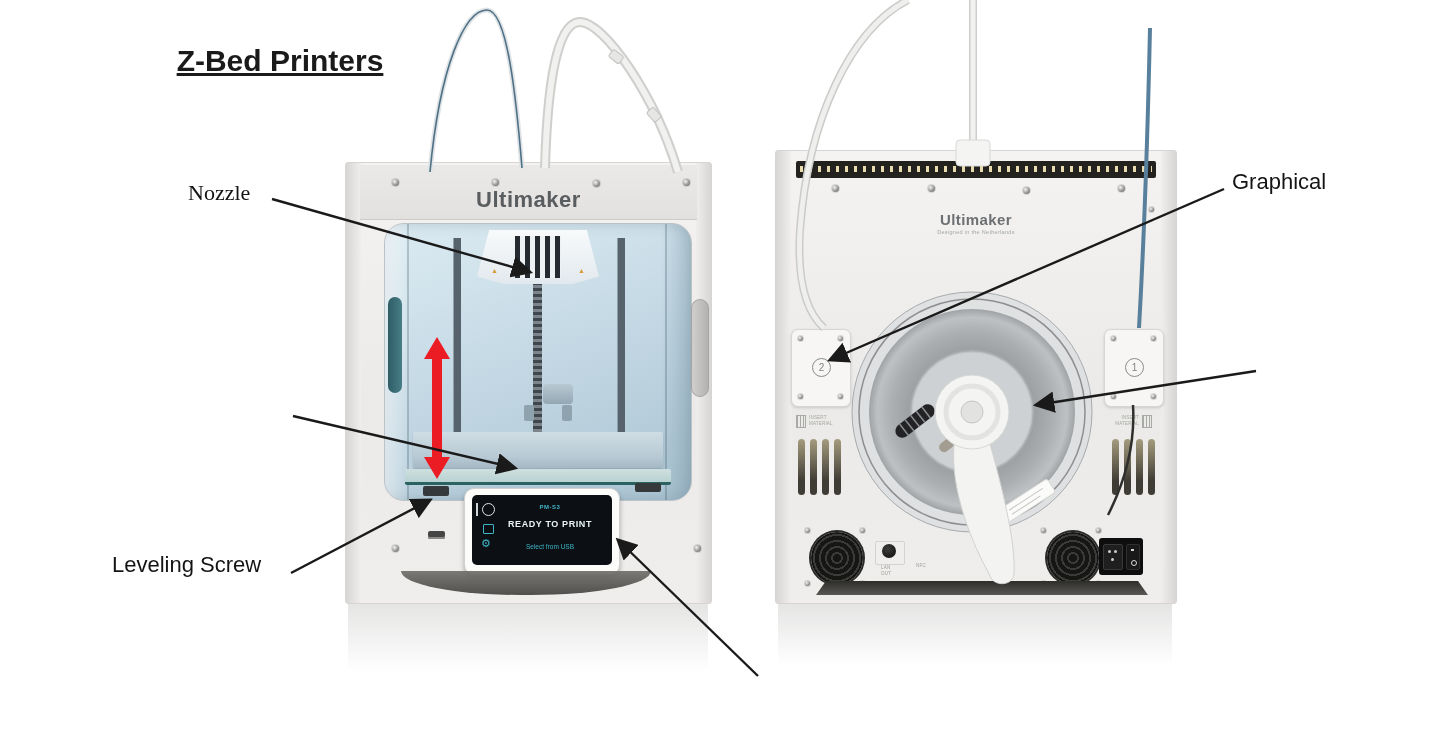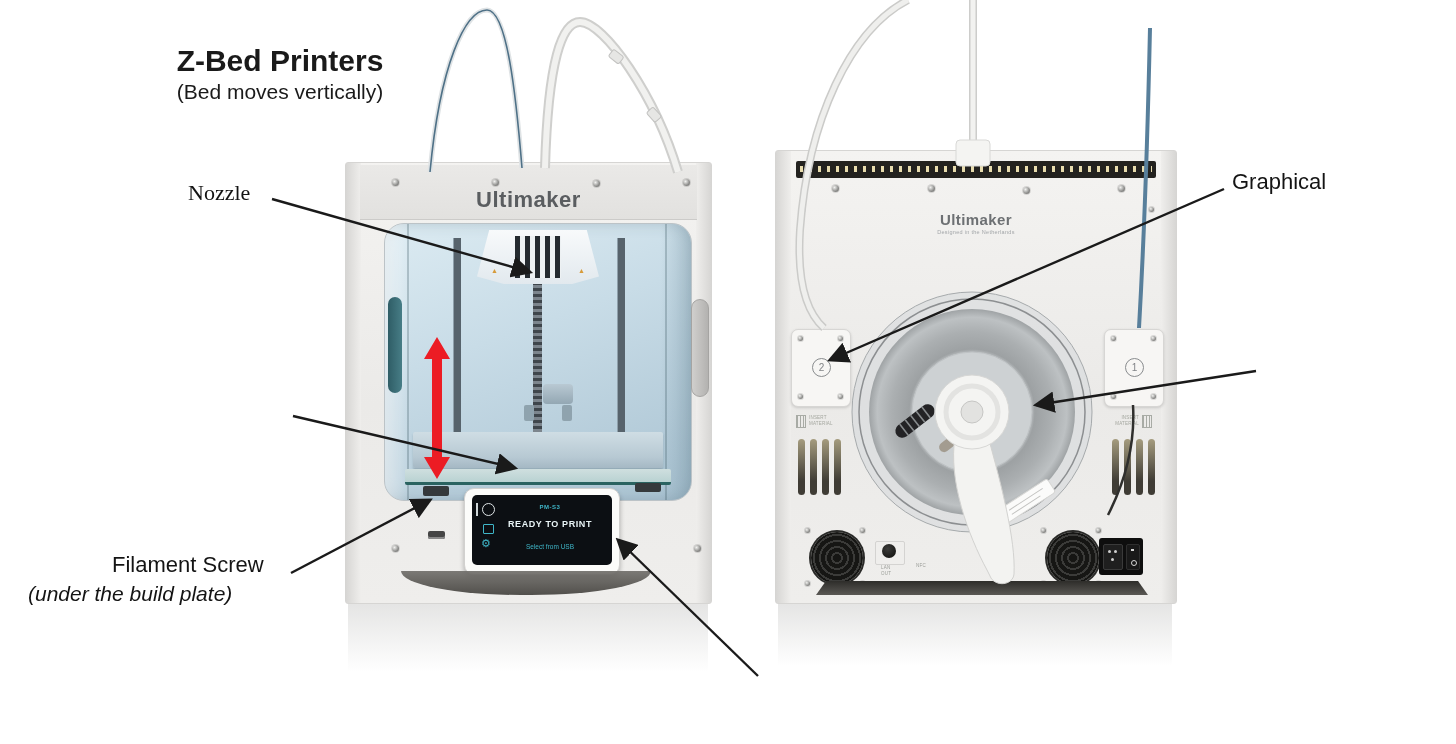--- a/index.html
+++ b/index.html
@@ -292,22 +292,20 @@
     <g stroke="#1a1a1a" stroke-width="2.4" fill="none">
       <line x1="272" y1="199" x2="530" y2="272" marker-end="url(#ah)"></line>
       <line x1="293" y1="416" x2="515" y2="468" marker-end="url(#ah)"></line>
       <line x1="291" y1="573" x2="430" y2="500" marker-end="url(#ah)"></line>
       <line x1="758" y1="676" x2="618" y2="540" marker-end="url(#ah)"></line>
       <line x1="1224" y1="189" x2="830" y2="360" marker-end="url(#ah)"></line>
       <line x1="1256" y1="371" x2="1036" y2="405" marker-end="url(#ah)"></line>
     </g>
   </svg>
 
-  <div class="abs z10" style="left:145px;top:44px;width:270px;text-align:center;">
+  <div class="abs z10" style="left:145px;top:44px;width:270px;text-align:center;text-decoration:underline;">
     <div class="title-main">Z-Bed Printers</div>
-    <div class="title-sub">(Bed moves vertically)</div>
   </div>
 
   <div class="lbl z10" style="left:188px;top:180px;font-family:Liberation Serif, serif;">Nozzle</div>
-  <div class="lbl z10" style="left:112px;top:552px;">Filament Screw</div>
-  <div class="lbl z10" style="left:28px;top:582px;font-size:21px;font-style:italic;">(under the build plate)</div>
+  <div class="lbl z10" style="left:112px;top:552px;">Leveling Screw</div>
   <div class="lbl z10" style="left:1232px;top:169px;">Graphical</div>
 </div>
 
 </body></html>

